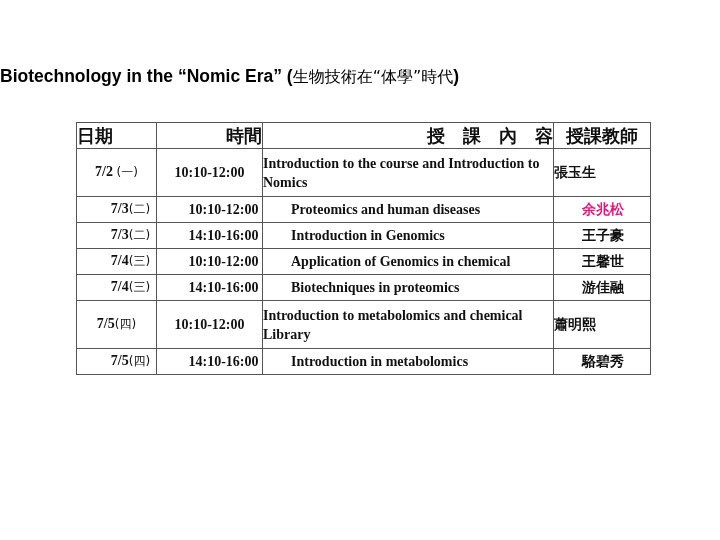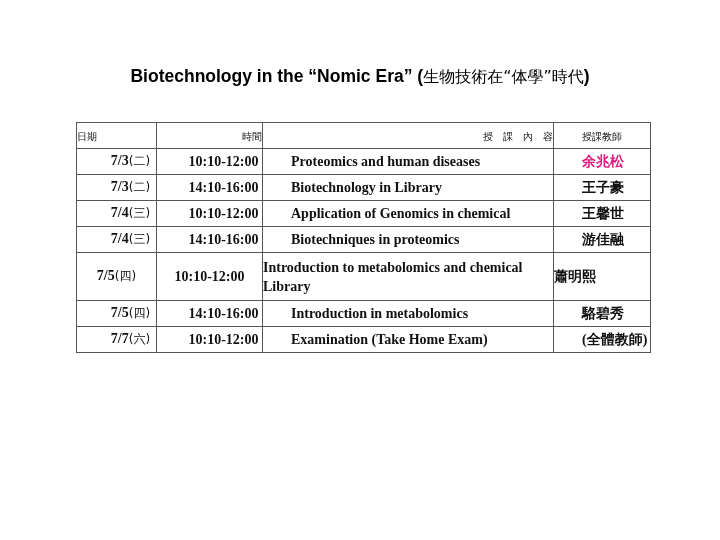--- a/index.html
+++ b/index.html
@@ -1,35 +1,35 @@
 <!DOCTYPE html>
 <html><head>
   <meta charset="utf-8">
   <style>
     html, body { margin: 0; padding: 0; }
     body {
       width: 720px; height: 540px; background: #ffffff; position: relative; overflow: hidden;
       font-family: "Liberation Serif", serif; color: #111;
     }
     .title {
-      position: absolute; left: 0; width: 720px; top: 66px; text-align: center;
+      position: absolute; left: 0; width: 720px; top: 66px; 
       font-family: "Liberation Sans", sans-serif; font-weight: bold; font-size: 17.5px; color: #000;
       white-space: nowrap;
     }
     .title .cjk { font-family: "DejaVu Sans", sans-serif; font-weight: normal; font-size: 16px; }
     table.schedule {
       position: absolute; left: 76px; top: 122px; width: 574px;
       border-collapse: collapse; table-layout: fixed;
     }
     table.schedule td, table.schedule th {
       border: 1.5px solid #555; padding: 0; vertical-align: middle;
       font-family: "Liberation Serif", serif; font-weight: bold; font-size: 14px;
     }
     th { font-weight: normal !important; height: 25px; }
-    th .cjk { font-family: "DejaVu Sans", sans-serif; font-size: 10px; font-weight: normal; }
+    th .cjk { font-family: "DejaVu Sans", sans-serif; font-size: 18px; font-weight: bold; }
     th.c-date { text-align: left; padding-left: 10px; }
     th.c-time, th.c-topic { text-align: right; }
     th.c-teacher { text-align: center; padding-left: 7px; }
     td.date, td.time { text-align: center; }
     td.topic { text-align: left; padding-left: 6px; line-height: 19px; }
     td.teacher {
       text-align: left; padding-left: 7px; vertical-align: top; padding-top: 4px;
       font-family: "DejaVu Sans", sans-serif; font-weight: normal; font-size: 12.5px;
     }
     td.teacher.single { vertical-align: middle; padding-top: 0; }
@@ -54,30 +54,36 @@
   </colgroup>
   <thead>
     <tr>
       <th class="c-date"><span class="cjk">日期</span></th>
       <th class="c-time"><span class="cjk">時間</span></th>
       <th class="c-topic"><span class="cjk">授　課　內　容</span></th>
       <th class="c-teacher"><span class="cjk">授課教師</span></th>
     </tr>
   </thead>
   <tbody id="rows">
+      <tr class="r1">
+    <td class="date"><span>7/2 </span><span class="cjk-small">(一)</span></td>
+    <td class="time"><span>10:10-12:00</span></td>
+    <td class="topic"><span>Introduction to the course and Introduction to Nomics</span></td>
+    <td class="teacher"><span>張玉生</span></td>
+  </tr>
       <tr class="r2">
     <td class="date"><span>7/3</span><span class="cjk-small">(二)</span></td>
     <td class="time"><span>10:10-12:00</span></td>
     <td class="topic"><span>Proteomics and human diseases</span></td>
     <td class="teacher single highlight" style="color: rgb(224, 25, 125);"><span>余兆松</span></td>
   </tr>
       <tr class="r2">
     <td class="date"><span>7/3</span><span class="cjk-small">(二)</span></td>
     <td class="time"><span>14:10-16:00</span></td>
-    <td class="topic"><span>Biotechnology in Library</span></td>
+    <td class="topic"><span>Introduction in Genomics</span></td>
     <td class="teacher single"><span>王子豪</span></td>
   </tr>
       <tr class="r2">
     <td class="date"><span>7/4</span><span class="cjk-small">(三)</span></td>
     <td class="time"><span>10:10-12:00</span></td>
     <td class="topic"><span>Application of Genomics in chemical</span></td>
     <td class="teacher single"><span>王馨世</span></td>
   </tr>
       <tr class="r2">
     <td class="date"><span>7/4</span><span class="cjk-small">(三)</span></td>
@@ -90,20 +96,14 @@
     <td class="time"><span>10:10-12:00</span></td>
     <td class="topic"><span>Introduction to metabolomics and chemical Library</span></td>
     <td class="teacher"><span>蕭明熙</span></td>
   </tr>
       <tr class="r2">
     <td class="date"><span>7/5</span><span class="cjk-small">(四)</span></td>
     <td class="time"><span>14:10-16:00</span></td>
     <td class="topic"><span>Introduction in metabolomics</span></td>
     <td class="teacher single"><span>駱碧秀</span></td>
   </tr>
-      <tr class="r2">
-    <td class="date"><span>7/7</span><span class="cjk-small">(六)</span></td>
-    <td class="time"><span>10:10-12:00</span></td>
-    <td class="topic"><span>Examination (Take Home Exam)</span></td>
-    <td class="teacher single"><span>(全體教師)</span></td>
-  </tr>
     </tbody>
 </table>
 
 </body></html>

